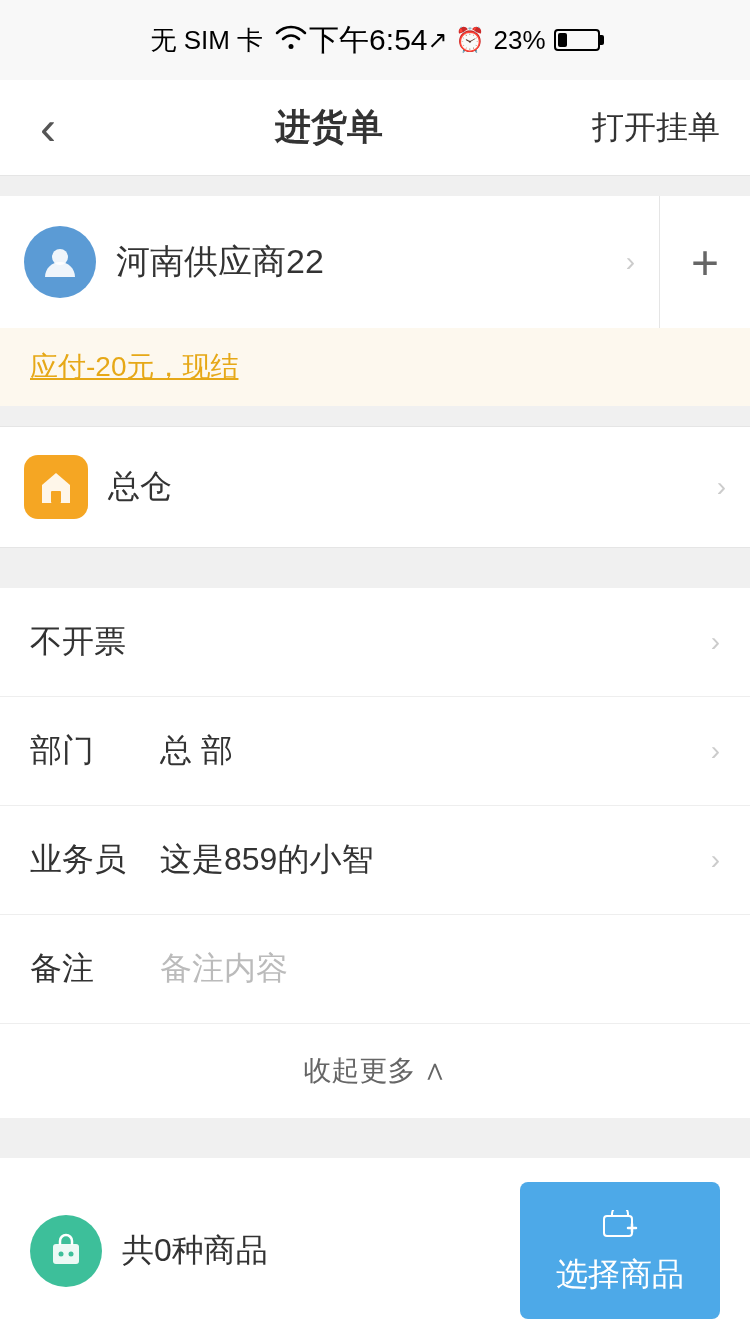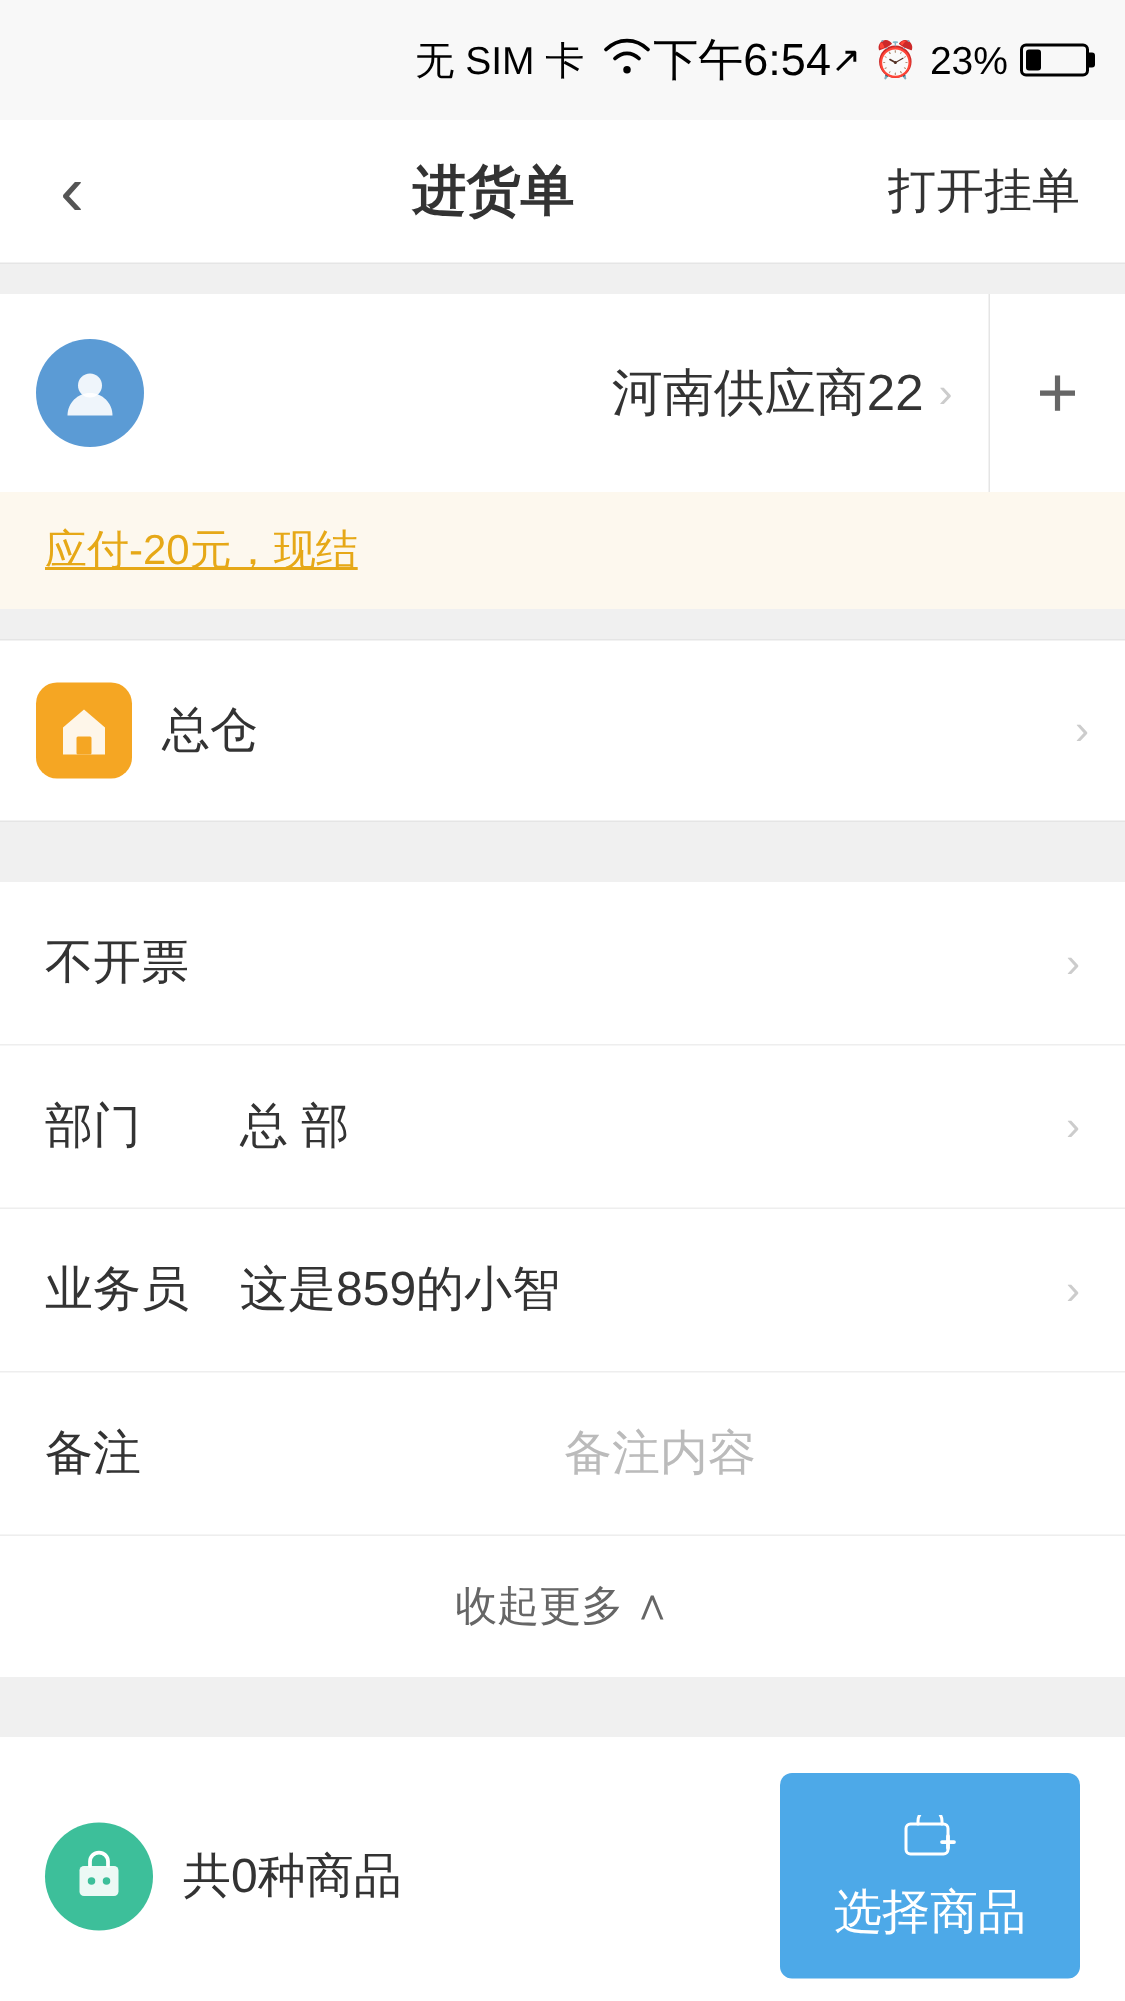--- a/index.html
+++ b/index.html
@@ -12,21 +12,21 @@
       font-size: 32px;
     }
 
     
     .status-bar {
       width: 750px;
       height: 80px;
       background: #f8f8f8;
       display: flex;
       align-items: center;
-      justify-content: flex-end;
+      justify-content: center;
       padding: 0 24px;
       font-size: 26px;
       color: #000;
     }
     .status-left { display: flex; align-items: center; gap: 10px; }
     .status-center { font-size: 30px; font-weight: 500; }
     .status-right { display: flex; align-items: center; gap: 8px; font-size: 26px; }
     .battery-icon {
       display: inline-block;
       width: 46px; height: 22px;
@@ -106,21 +106,20 @@
       display: flex; align-items: center; justify-content: center;
       color: #fff;
       font-size: 32px;
       margin-right: 20px;
       flex-shrink: 0;
     }
     .supplier-name {
       font-size: 34px;
       color: #333;
       flex: 1;
-      text-align: right;
     }
     .chevron-right {
       font-size: 28px;
       color: #ccc;
       margin-left: 10px;
     }
     .supplier-add {
       width: 90px;
       display: flex;
       align-items: center;
@@ -186,21 +185,20 @@
     }
     .form-value {
       font-size: 32px;
       color: #333;
       flex: 1;
     }
     .form-placeholder {
       font-size: 32px;
       color: #bbb;
       flex: 1;
-      text-align: center;
     }
 
     
     .collapse-row {
       background: #fff;
       text-align: center;
       padding: 28px;
       font-size: 28px;
       color: #666;
       border-top: 1px solid #eee;

